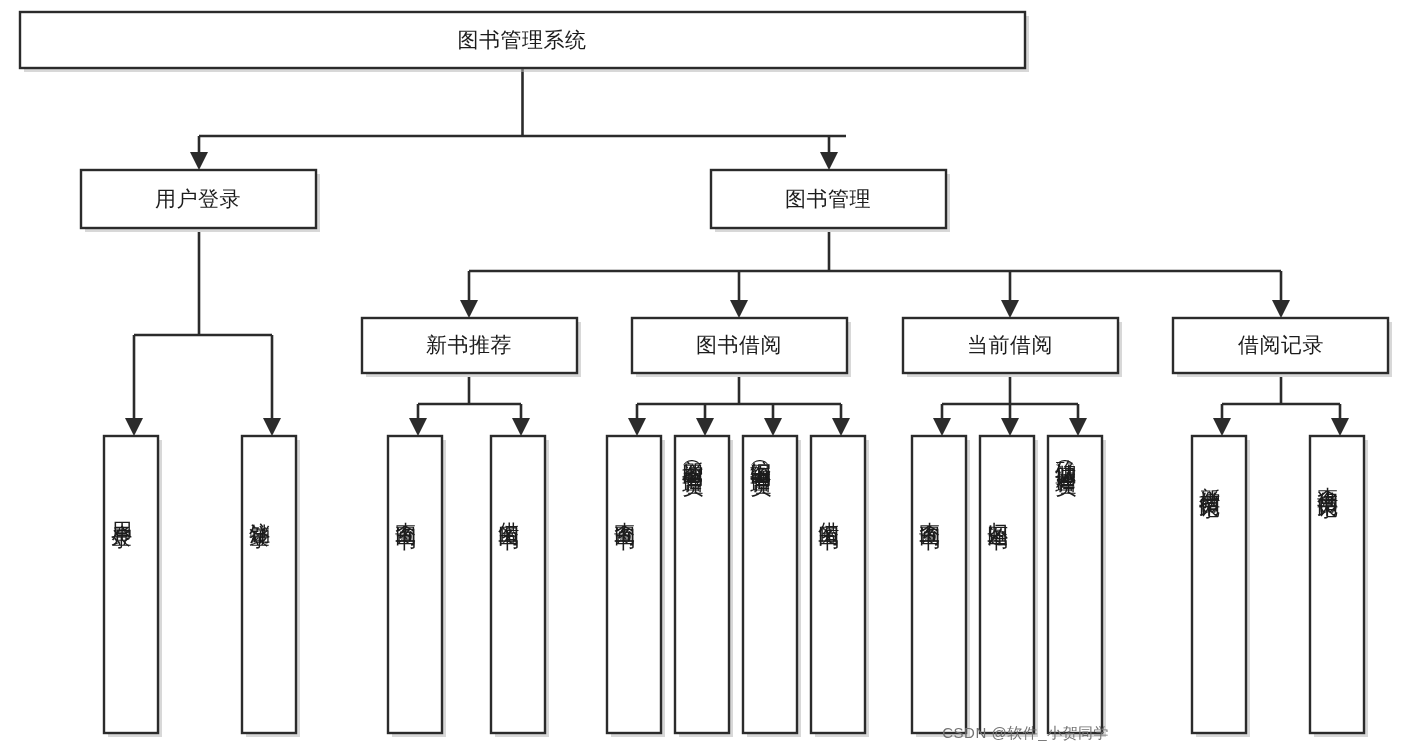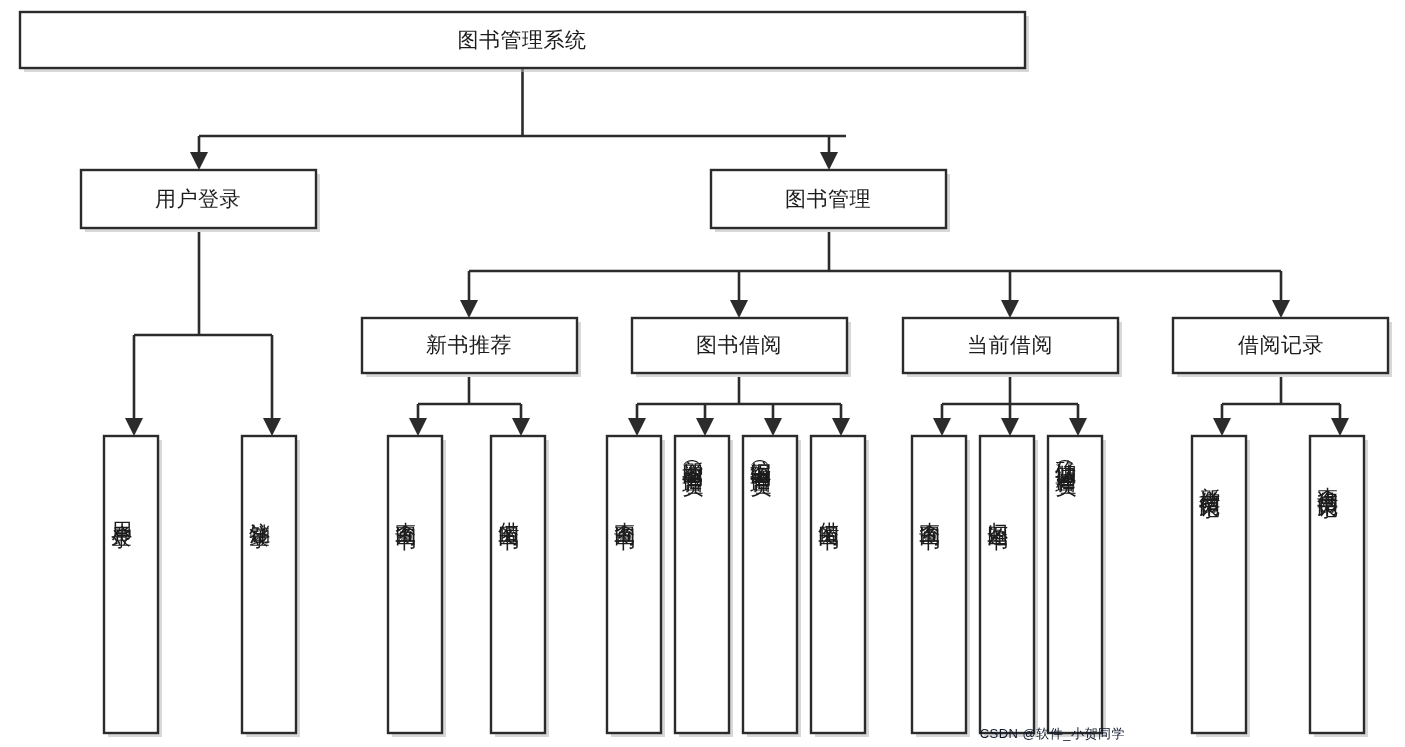--- a/index.html
+++ b/index.html
@@ -63,25 +63,25 @@
     font-size: 21px;
     line-height: 1.08;
     color: #1c1c1c;
     letter-spacing: 2.5px;
     white-space: nowrap;
     pointer-events: none;
     text-align: start;
   }
   .watermark {
     position: absolute;
-    right: 8px;
+    right: 24px;
     bottom: 4px;
     font-family: "Liberation Sans", "DejaVu Sans", sans-serif;
-    font-size: 13px;
-    color: #0f172a;
+    font-size: 15px;
+    color: #737373;
     letter-spacing: 0.5px;
     white-space: nowrap;
   }
 </style>
 </head>
 <body>
 
 <div id="diagram-root">
 
   <svg class="diagram-canvas" viewBox="0 0 1405 747">

